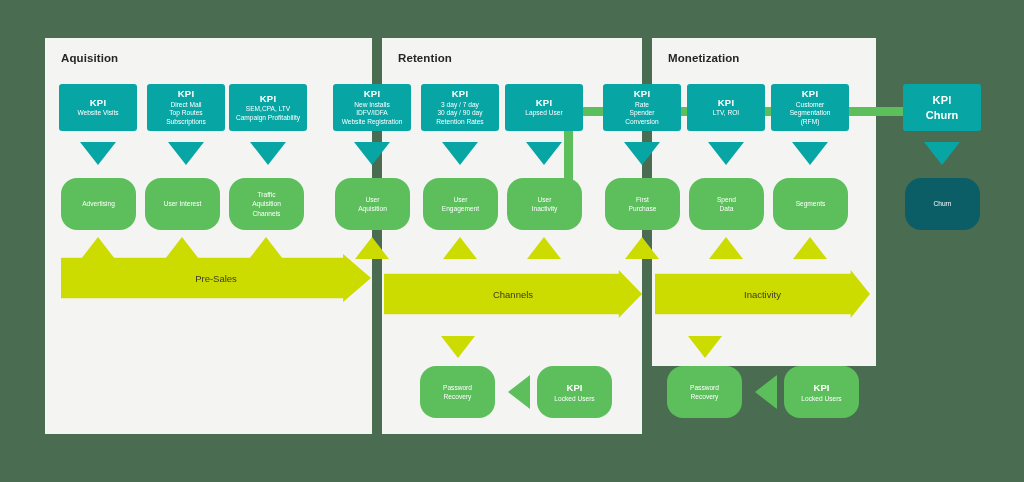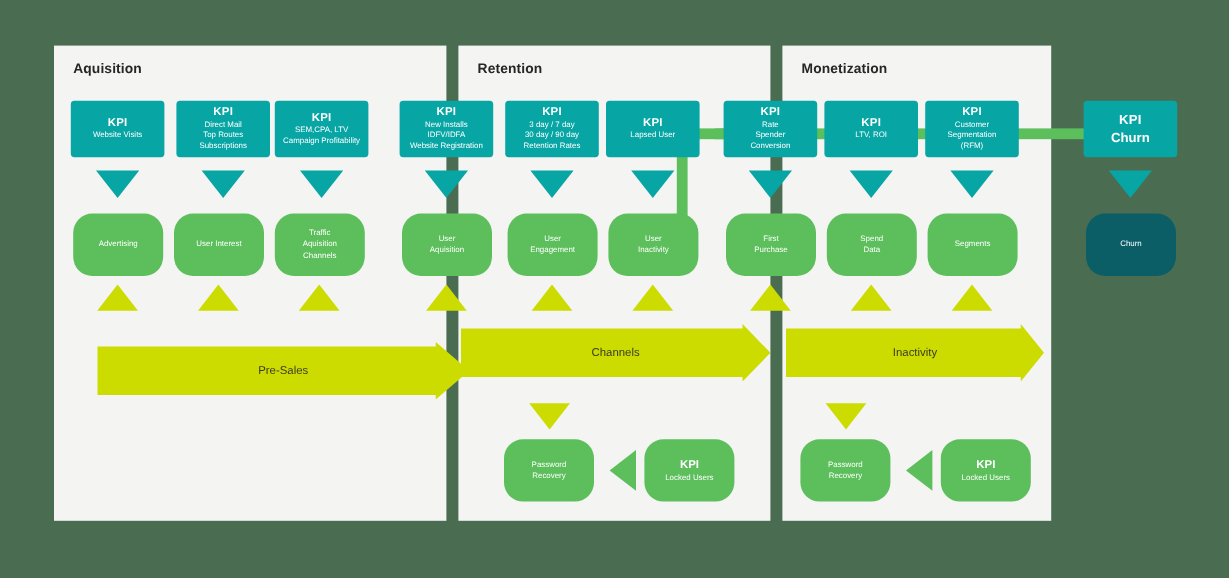--- a/index.html
+++ b/index.html
@@ -93,21 +93,21 @@
 
   <div class="vband" style="left:367px; top:30px; height:404px;"></div>
   <div class="vband" style="left:637px; top:30px; height:404px;"></div>
 
   <div class="panel" style="left:45px; top:38px; width:327px; height:396px;">
     <div class="panel-title">Aquisition</div>
   </div>
   <div class="panel" style="left:382px; top:38px; width:260px; height:396px;">
     <div class="panel-title">Retention</div>
   </div>
-  <div class="panel" style="left:652px; top:38px; width:224px; height:396px;">
+  <div class="panel" style="left:652px; top:38px; width:224px; height:328px;">
     <div class="panel-title">Monetization</div>
   </div>
 
   <div class="hlink" style="left:546px; top:107px; width:74px;"></div>
   <div class="vlink" style="left:564px; top:107px; height:100px;"></div>
   <div class="hlink" style="left:843px; top:107px; width:62px;"></div>
   <div class="hlink" style="left:596px; top:107px; width:24px;"></div>
   <div class="hlink" style="left:680px; top:107px; width:18px;"></div>
   <div class="hlink" style="left:764px; top:107px; width:18px;"></div>
 
@@ -224,21 +224,21 @@
   <div class="tri up-lime" style="left:81px; top:237px;"></div>
   <div class="tri up-lime" style="left:165px; top:237px;"></div>
   <div class="tri up-lime" style="left:249px; top:237px;"></div>
   <div class="tri up-lime" style="left:355px; top:237px;"></div>
   <div class="tri up-lime" style="left:443px; top:237px;"></div>
   <div class="tri up-lime" style="left:527px; top:237px;"></div>
   <div class="tri up-lime" style="left:625px; top:237px;"></div>
   <div class="tri up-lime" style="left:709px; top:237px;"></div>
   <div class="tri up-lime" style="left:793px; top:237px;"></div>
 
-  <div class="band arrow" style="left:61px; top:285px; width:310px; height:48px;margin-left:20px;">
+  <div class="band arrow" style="left:61px; top:254px; width:310px; height:48px;">
     <span>Pre-Sales</span>
   </div>
   <div class="band arrow" style="left:384px; top:270px; width:258px; height:48px;">
     <span>Channels</span>
   </div>
   <div class="band arrow" style="left:655px; top:270px; width:215px; height:48px;">
     <span>Inactivity</span>
   </div>
 
   <div class="tri down-lime" style="left:441px; top:336px;"></div>

